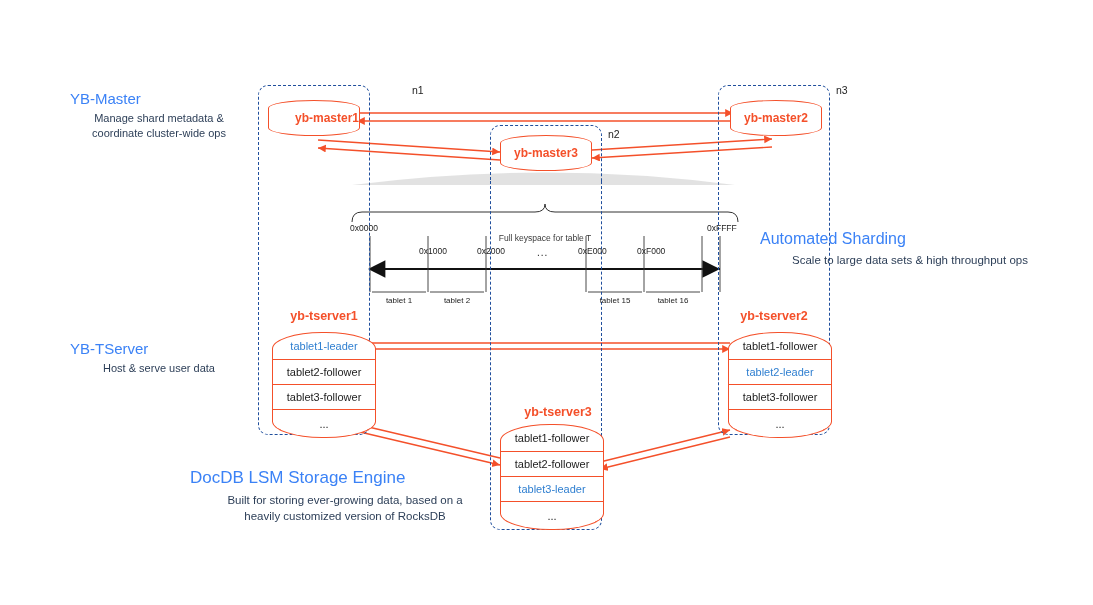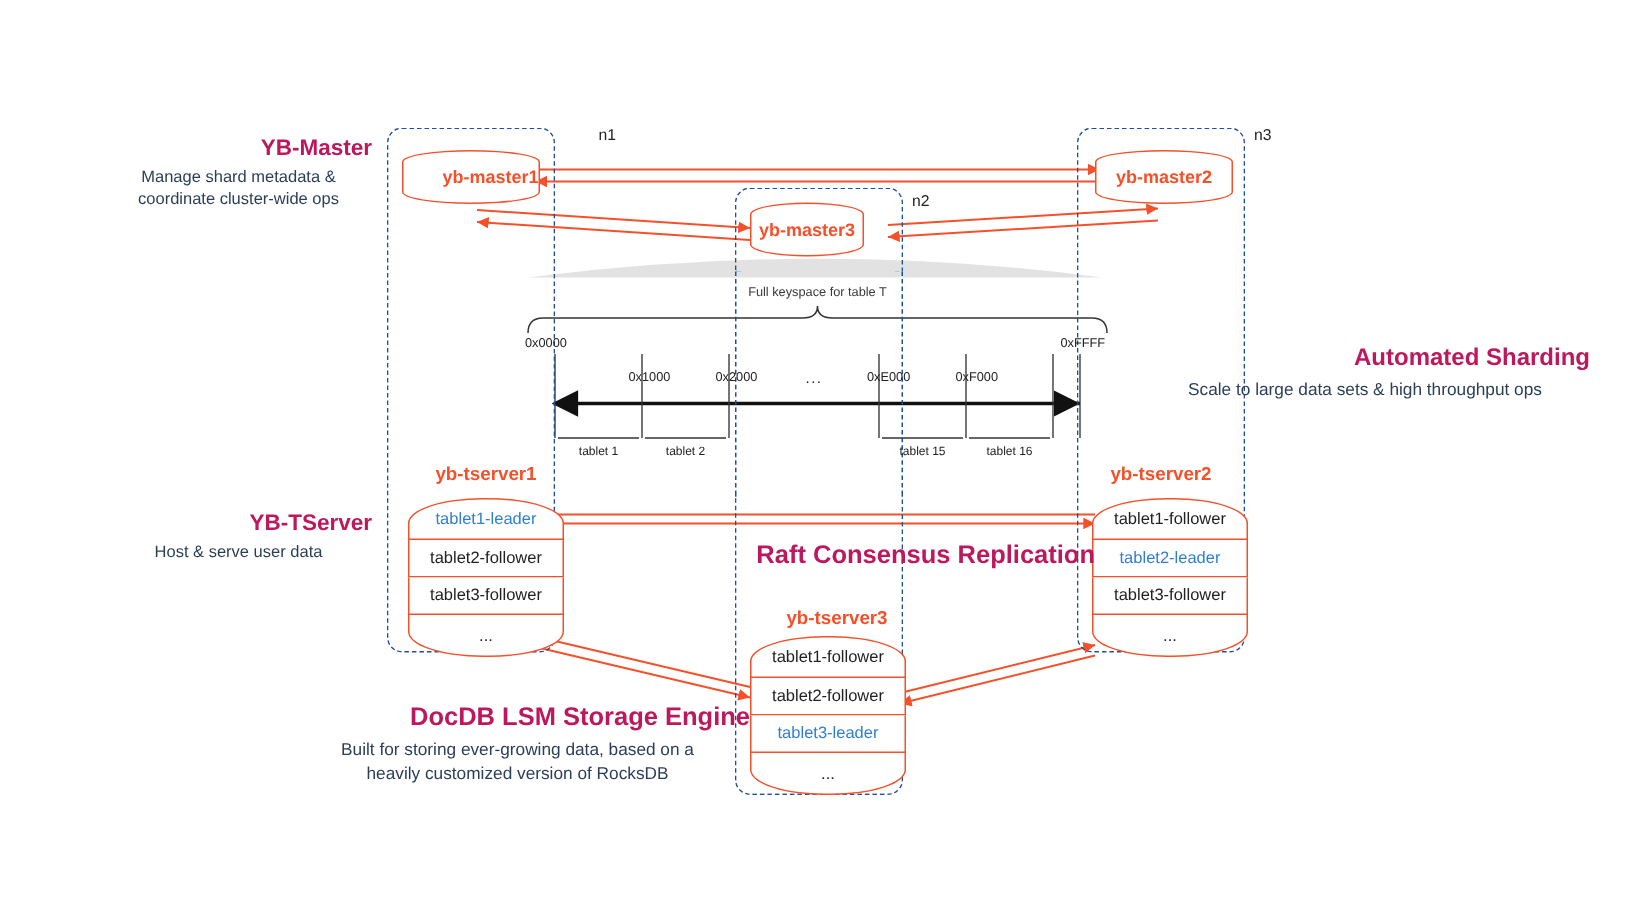--- a/index.html
+++ b/index.html
@@ -8,21 +8,21 @@
     background:#ffffff;
     font-family:"Liberation Sans", sans-serif;
     position:relative;
     overflow:hidden;
   }
   #stage{position:absolute;left:0;top:0;width:1093px;height:605px;}
   .abs{position:absolute;}
 
   
   .lbl-title{
-    font-weight:bold;color:#be185d;text-align:right;
+    font-weight:normal;color:#3b82f6;text-align:left;
   }
   .lbl-sub{
     color:#2c3e57;text-align:center;line-height:1.35;
   }
 
   .side-title{font-size:15px;}
   .side-sub{font-size:11px;}
 
   .feat-title{font-size:16px;}
   .feat-sub{font-size:11.5px;}
@@ -76,21 +76,21 @@
     height:28px;
   }
   .cell.last{
     border-bottom-left-radius:48% 60%;
     border-bottom-right-radius:48% 60%;
     height:28px;
   }
   .cell.leader{color:#2f7fd0;}
 
   
-  .ks-caption{font-size:8.5px;color:#3a3a3a;text-align:center;}
+  .ks-caption{font-size:8.5px;color:#3a3a3a;text-align:center;margin-top:44px;}
   .hex{font-size:8.5px;color:#222;}
   .tablet-lbl{font-size:8px;color:#222;text-align:center;}
   .dots{font-size:10px;color:#222;letter-spacing:1px;}
 
   svg.layer{position:absolute;left:0;top:0;width:1093px;height:605px;pointer-events:none;}
 </style>
 </head>
 <body>
 
 <div id="stage">
@@ -140,21 +140,21 @@
     <line x1="730" y1="343" x2="355" y2="343" stroke="#f4502a" stroke-width="1.3" marker-end="url(#ah)"></line>
 
     <line x1="360" y1="432" x2="500" y2="465" stroke="#f4502a" stroke-width="1.3" marker-end="url(#ah)"></line>
     <line x1="500" y1="458" x2="360" y2="425" stroke="#f4502a" stroke-width="1.3" marker-end="url(#ah)"></line>
 
     <line x1="600" y1="462" x2="730" y2="430" stroke="#f4502a" stroke-width="1.3" marker-end="url(#ah)"></line>
     <line x1="730" y1="437" x2="600" y2="469" stroke="#f4502a" stroke-width="1.3" marker-end="url(#ah)"></line>
   </svg>
 
   <div class="abs nodebox" style="left:258px;top:85px;width:112px;height:350px;"></div>
-  <div class="abs nodetag" style="left:363px;top:84px;padding-left:36px;">n1</div>
+  <div class="abs nodetag" style="left:376px;top:84px;padding-left:36px;">n1</div>
 
   <div class="abs nodebox" style="left:490px;top:125px;width:112px;height:56px;border-bottom:none;border-radius:10px 10px 0 0;"></div>
   <div class="abs nodebox" style="left:490px;top:330px;width:112px;height:200px;border-top:none;border-radius:0 0 10px 10px;"></div>
   <div class="abs nodebox" style="left:490px;top:181px;width:112px;height:149px;border:none;border-left:1.6px dashed #1f4e9c;border-right:1.6px dashed #1f4e9c;border-radius:0;"></div>
   <div class="abs nodetag" style="left:608px;top:128px;">n2</div>
 
   <div class="abs nodebox" style="left:718px;top:85px;width:112px;height:350px;"></div>
   <div class="abs nodetag" style="left:836px;top:84px;">n3</div>
 
   <div class="abs" style="left:70px;top:90px;width:178px;">
@@ -164,21 +164,21 @@
   </div>
 
   <div class="abs" style="left:70px;top:340px;width:178px;">
     <div class="lbl-title side-title">YB-TServer</div>
     <div class="lbl-sub side-sub" style="white-space:pre-line;margin-top:4px;">Host &amp; serve user data</div>
   </div>
 
   <div class="abs cyl" style="left:268px;top:100px;width:92px;height:36px;justify-content:flex-end;">
     <span>yb-master1</span>
   </div>
-  <div class="abs cyl" style="left:500px;top:135px;width:76px;height:36px;">
+  <div class="abs cyl" style="left:500px;top:135px;width:92px;height:36px;">
     <span>yb-master3</span>
   </div>
   <div class="abs cyl" style="left:730px;top:100px;width:92px;height:36px;">
     <span>yb-master2</span>
   </div>
 
   <div class="abs ks-caption" style="left:445px;top:189px;width:200px;">Full keyspace for table T</div>
 
   <div class="abs hex" style="left:350px;top:223px;">0x0000</div>
   <div class="abs hex" style="left:707px;top:223px;">0xFFFF</div>
@@ -217,21 +217,20 @@
 
   <div class="abs ts-name" style="left:490px;top:405px;width:112px;padding-left:12px;">yb-tserver3</div>
   <div class="abs stack" style="left:500px;top:424px;width:104px;">
     <div class="cell first">tablet1-follower</div>
     <div class="cell">tablet2-follower</div>
     <div class="cell leader">tablet3-leader</div>
     <div class="cell last">...</div>
   </div>
 
   <div class="abs" style="left:360px;top:360px;width:370px;">
-    <div class="lbl-title feat-title" style="font-size:17px;">Raft Consensus Replication</div>
   </div>
 
   <div class="abs" style="left:190px;top:468px;width:310px;">
     <div class="lbl-title feat-title" style="font-size:17px;">DocDB LSM Storage Engine</div>
     <div class="lbl-sub feat-sub" style="white-space:pre-line;margin-top:5px;">Built for storing ever-growing data, based on a
 heavily customized version of RocksDB</div>
   </div>
 
 </div>
 

